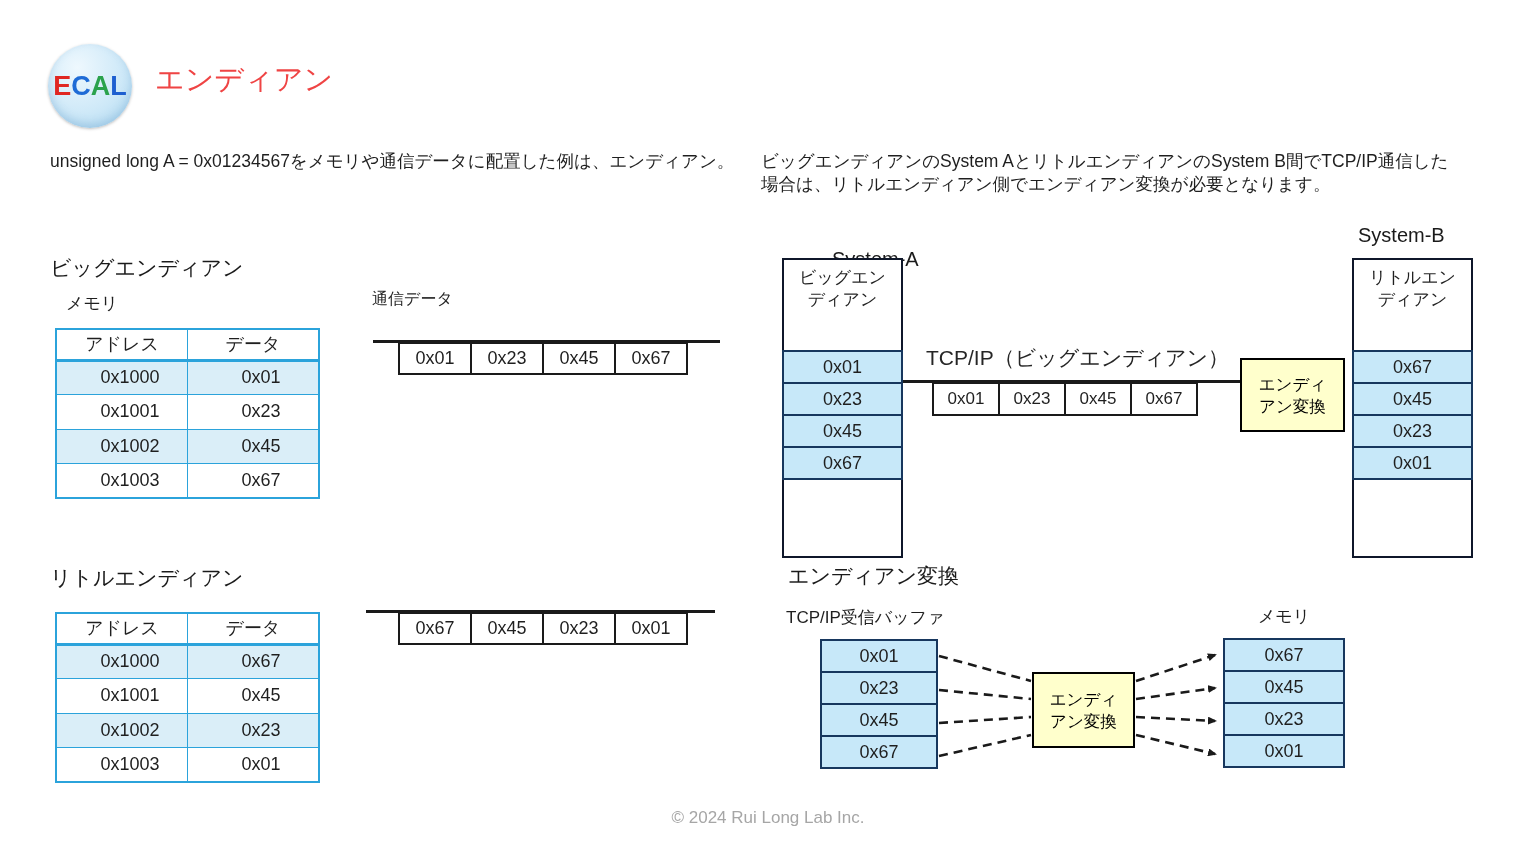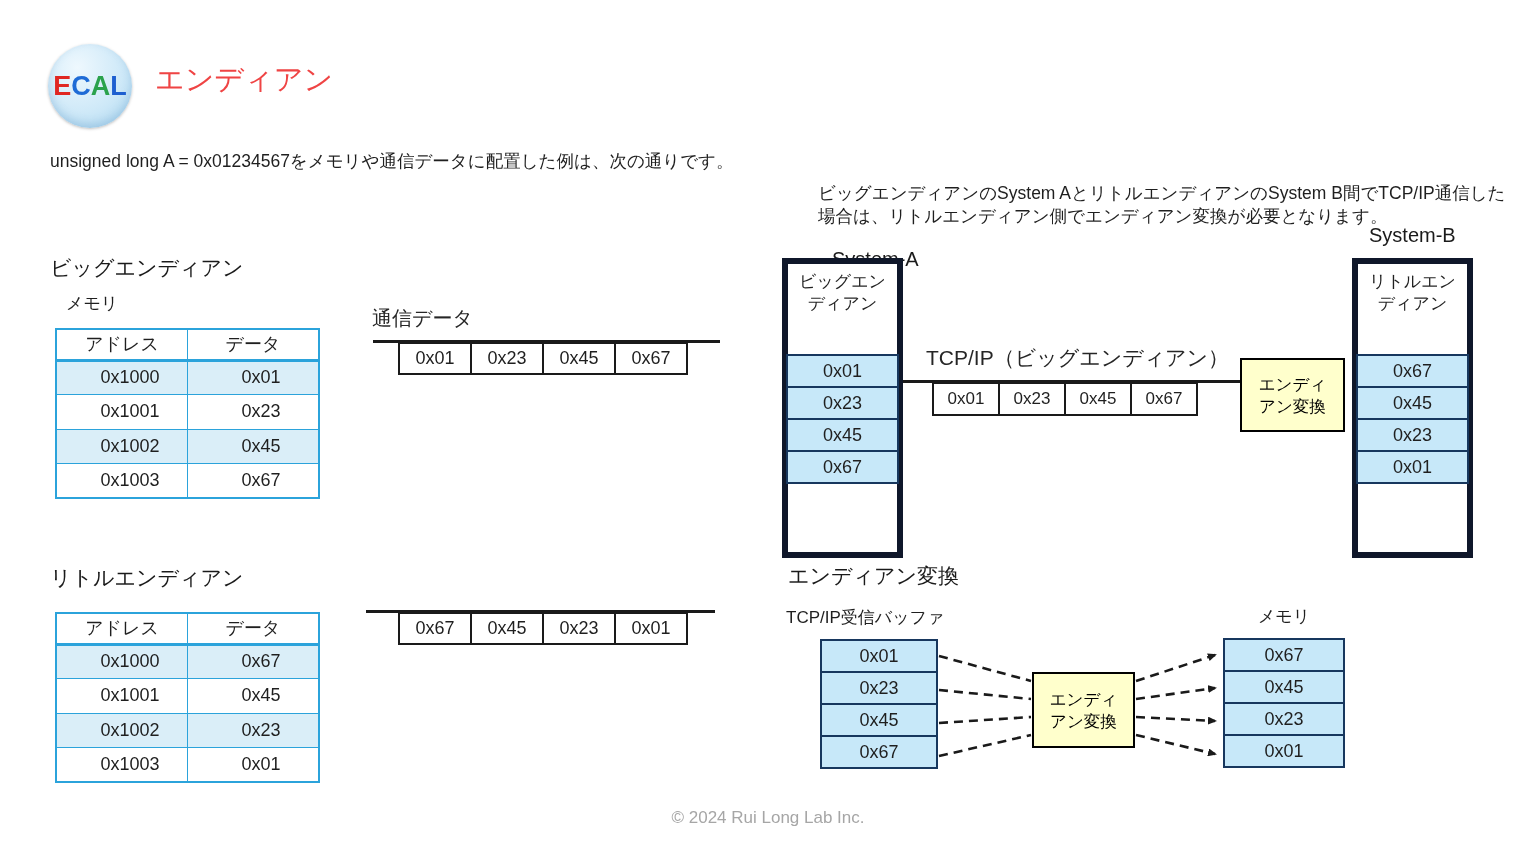--- a/index.html
+++ b/index.html
@@ -34,21 +34,21 @@
   .comm-strip { height:40px; }
   .comm-line { position:absolute; left:0; top:0; width:100%; height:2.5px; background:#1a1a1a; }
   .comm-boxes { position:absolute; top:2px; display:flex; }
   .byte-box { width:74px; height:33px; border:2px solid #1a1a1a; background:#fff; margin-left:-2px;
               display:flex; align-items:center; justify-content:center; font-size:18px; color:#1f1f1f; }
   .byte-box:first-child { margin-left:0; }
   .byte-box.narrow { width:68px; height:34px; font-size:17px; }
 
   
   .sys-title { font-size:20px; color:#1a1a1a; }
-  .sys-box { width:121px; height:300px; border:6px solid #0f172a; background:#fff; }
+  .sys-box { width:121px; height:300px; border:2px solid #0f172a; background:#fff; }
   .sys-label { position:absolute; left:0; right:0; top:7px; text-align:center;
                font-size:17px; line-height:22px; white-space:pre-line; color:#1f1f1f; }
   .cell-stack { position:absolute; left:-2px; right:-2px; }
   .mem-cell { height:34px; border:2px solid #17375e; background:#c7e8f9; margin-top:-2px;
               display:flex; align-items:center; justify-content:center; font-size:18px; color:#1f1f1f; }
   .cell-stack .mem-cell:first-child { margin-top:0; }
 
   
   .converter { background:#ffffcc; border:2px solid #000; display:flex; align-items:center;
                justify-content:center; text-align:center; font-size:16.5px; line-height:22px;
@@ -59,22 +59,22 @@
   svg.arrows { position:absolute; overflow:visible; }
 </style>
 </head>
 <body>
 
 <div class="abs logo">
   <span class="logo-word"><span style="color:#e02722">E</span><span style="color:#1e6bd6">C</span><span style="color:#2aa24c">A</span><span style="color:#1e5fd0">L</span></span>
 </div>
 <div class="abs page-title">エンディアン</div>
 
-<div class="abs para" style="left:50px;">unsigned long A = 0x01234567をメモリや通信データに配置した例は、次の通りです。</div>
-<div class="abs para" style="left:818px;margin-top:32px;">ビッグエンディアンのSystem AとリトルエンディアンのSystem B間でTCP/IP通信した場合は、リトルエンディアン側でエンディアン変換が必要となります。</div>
+<div class="abs para" style="left:50px;">unsigned long A = 0x01234567をメモリや通信データに配置した例は、エンディアン。</div>
+<div class="abs para" style="left:761px;">ビッグエンディアンのSystem AとリトルエンディアンのSystem B間でTCP/IP通信した場合は、リトルエンディアン側でエンディアン変換が必要となります。</div>
 
 <div class="abs h2" style="left:50px; top:254px;">ビッグエンディアン</div>
 <div class="abs small-label" style="left:66px; top:292px;">メモリ</div>
 
 <table class="abs cyan" style="left:55px; top:328px;">
   <thead>
     <tr>
       <th>アドレス</th>
       <th>データ</th>
     </tr>
@@ -92,21 +92,21 @@
         <td>0x1002</td>
         <td>0x45</td>
       </tr>
     <tr>
         <td>0x1003</td>
         <td>0x67</td>
       </tr>
   </tbody>
 </table>
 
-<div class="abs" style="left:372px; top:289px; font-size:20px;margin-top:16px;">通信データ</div>
+<div class="abs" style="left:372px; top:289px; font-size:16px;">通信データ</div>
 
 <div class="abs comm-strip" style="left:373px; top:340px; width:347px;">
   <div class="comm-line"></div>
   <div class="comm-boxes" style="left:25px;">
     <div class="byte-box">0x01</div>
     <div class="byte-box">0x23</div>
     <div class="byte-box">0x45</div>
     <div class="byte-box">0x67</div>
   </div>
 </div>
@@ -169,21 +169,21 @@
 <div class="abs comm-boxes" style="left:932px; top:382px;">
   <div class="byte-box narrow">0x01</div>
   <div class="byte-box narrow">0x23</div>
   <div class="byte-box narrow">0x45</div>
   <div class="byte-box narrow">0x67</div>
 </div>
 
 <div class="abs converter" style="left:1240px; top:358px; width:105px; height:74px;">エンディ
 アン変換</div>
 
-<div class="abs sys-title" style="left:1358px; top:224px;margin-left:11px;">System-B</div>
+<div class="abs sys-title" style="left:1358px; top:224px;">System-B</div>
 
 <div class="abs sys-box" style="left:1352px; top:258px;">
   <div class="sys-label">リトルエン
 ディアン</div>
   <div class="cell-stack" style="top:90px;">
     <div class="mem-cell">0x67</div>
     <div class="mem-cell">0x45</div>
     <div class="mem-cell">0x23</div>
     <div class="mem-cell">0x01</div>
   </div>

